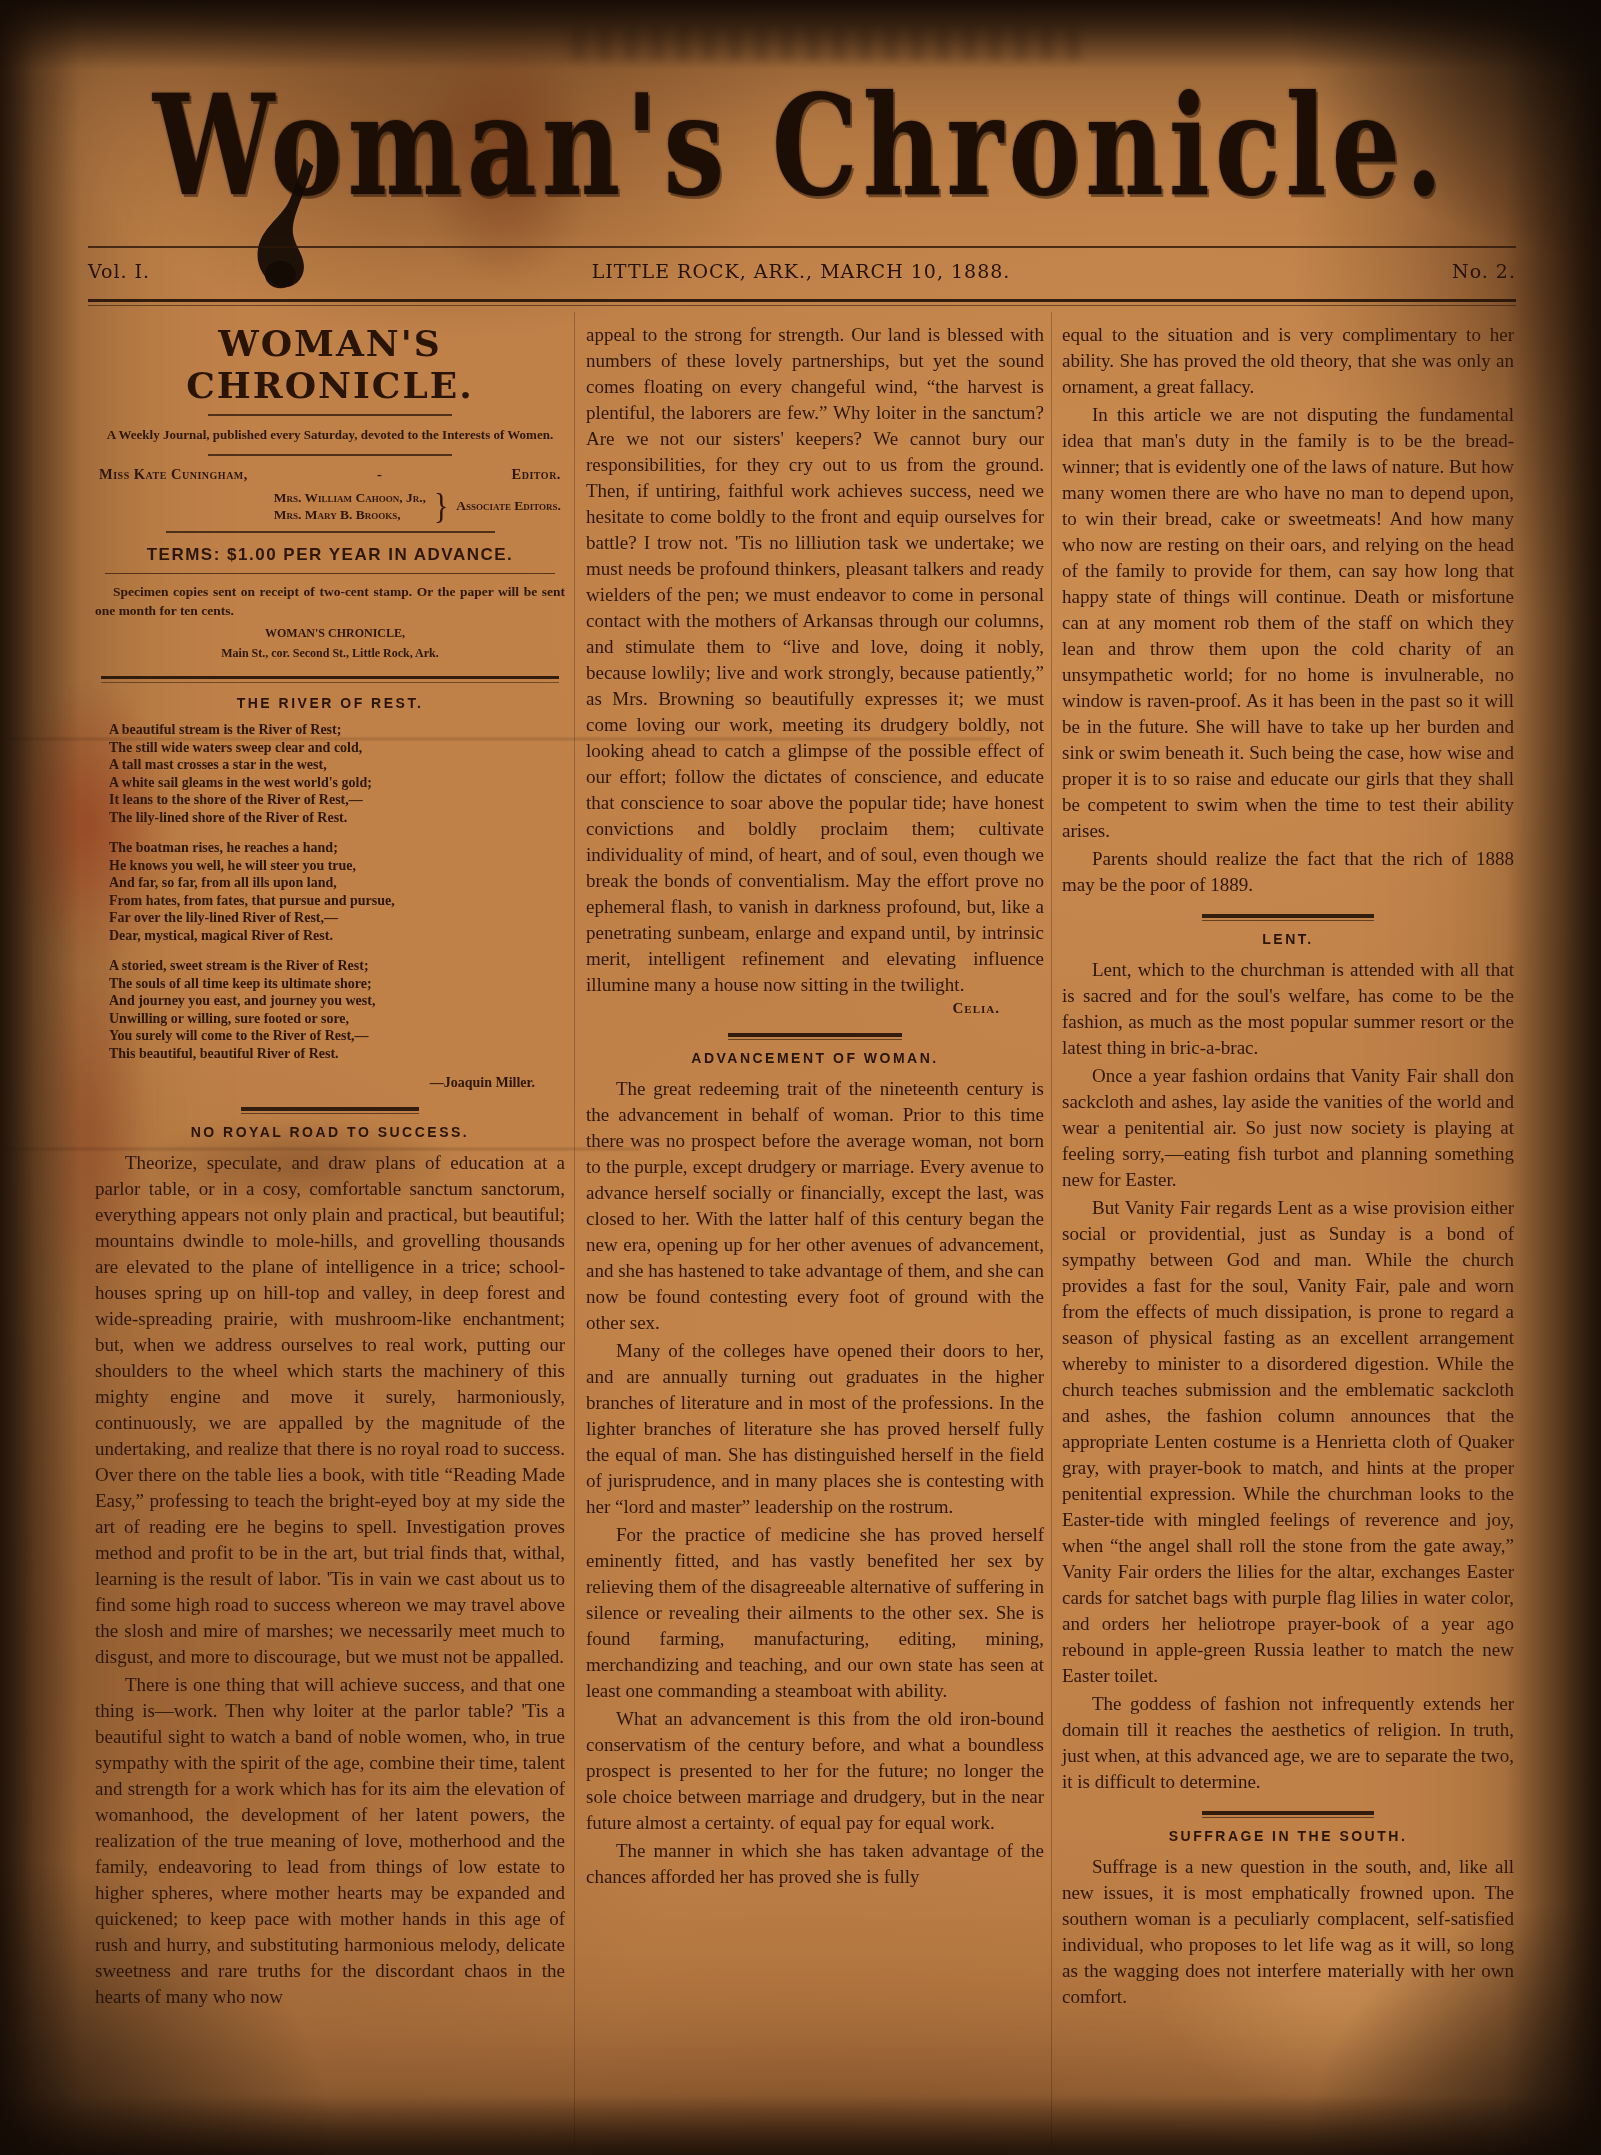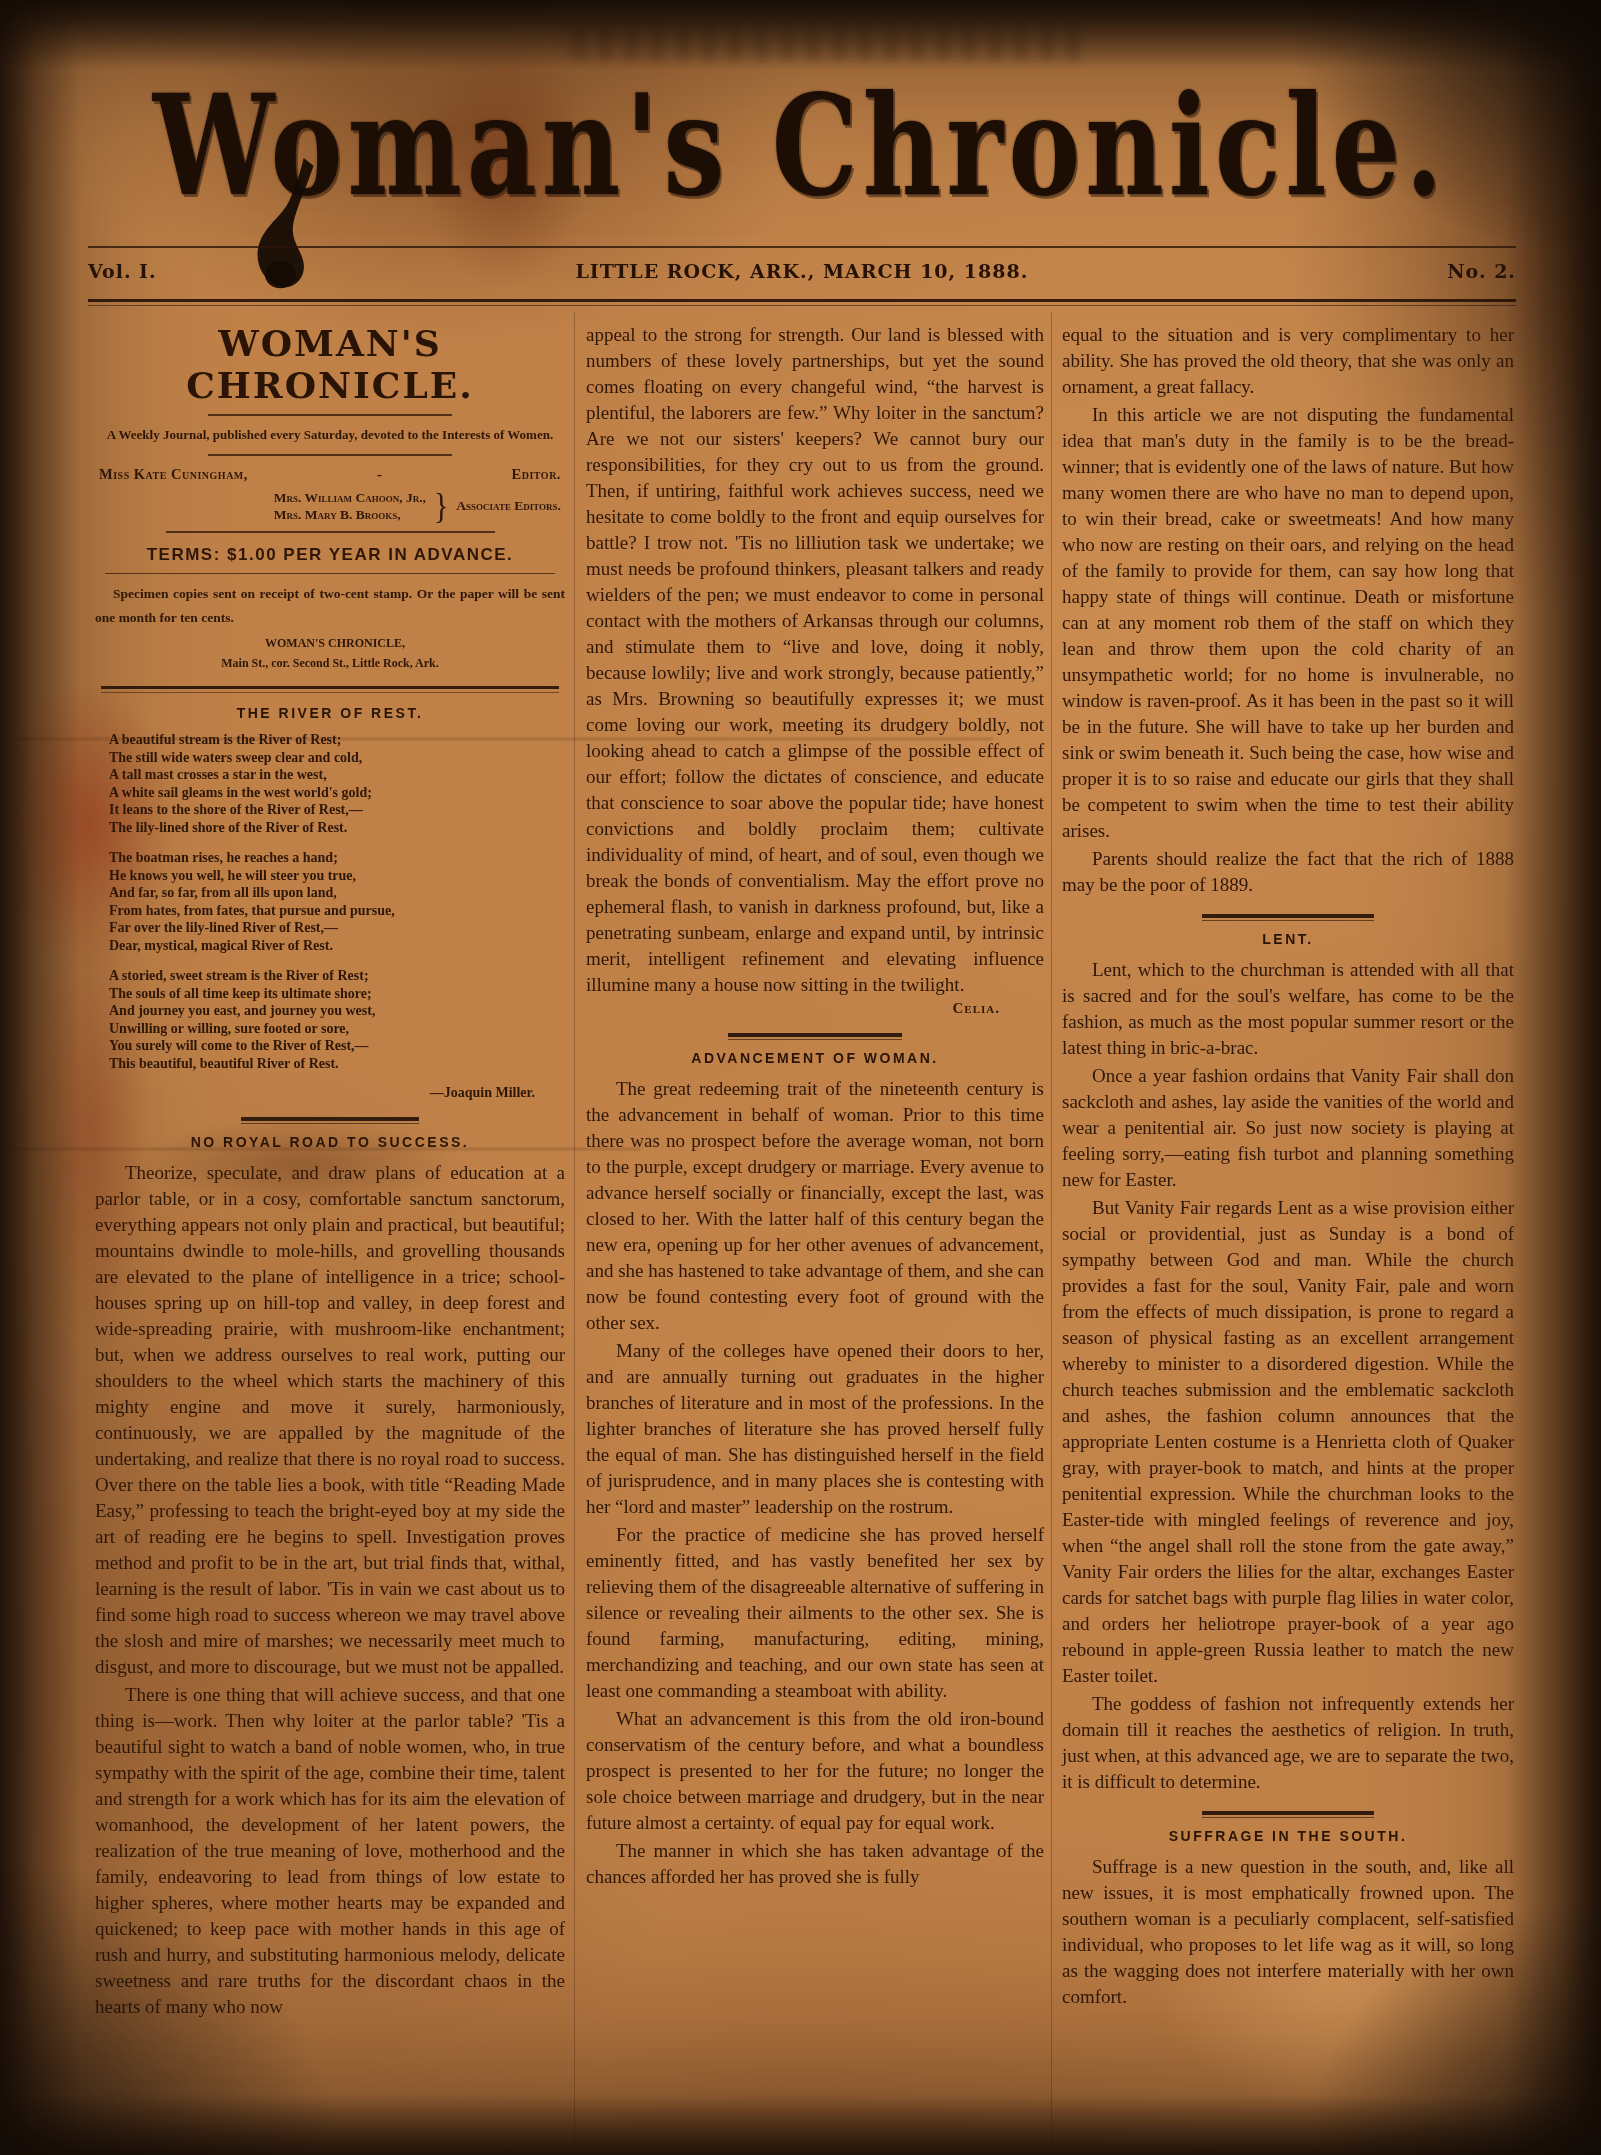--- a/index.html
+++ b/index.html
@@ -34,39 +34,39 @@
   .stain-mid-left{left:150px;top:1120px;width:300px;height:90px;background:radial-gradient(ellipse, rgba(90,48,22,0.4), rgba(90,48,22,0) 75%);filter:blur(4px);}
   .worn-light{left:1150px;top:1850px;width:360px;height:260px;background:radial-gradient(ellipse, rgba(236,178,112,0.35), rgba(236,178,112,0) 70%);filter:blur(6px);}
   .crease{position:absolute;left:0;width:62%;height:2px;background:rgba(70,34,14,0.28);filter:blur(1px);pointer-events:none;}
   .ghost-smudge{position:absolute;left:560px;top:26px;width:520px;height:34px;background:repeating-linear-gradient(90deg, rgba(40,22,10,0.4) 0 14px, rgba(40,22,10,0.06) 14px 26px);filter:blur(5px);opacity:.6;transform:rotate(180deg);pointer-events:none;}
   
   .masthead{position:absolute;left:0;top:72px;width:100%;text-align:center;
     font-family:"DejaVu Serif", serif;font-weight:700;font-size:108px;letter-spacing:5px;
     transform:scaleY(1.28);transform-origin:50% 20%;
     color:#1c0e05;text-shadow:2px 2px 0 rgba(28,14,5,0.45), 0 0 2px rgba(28,14,5,0.6);}
   .dateline{position:absolute;left:88px;top:246px;width:1428px;border-top:2px solid rgba(44,22,9,0.8);padding-top:12px;
-    font-family:"DejaVu Serif", serif;font-weight:700;font-size:19px;letter-spacing:1px;color:#27130699;}
+    font-family:"DejaVu Serif", serif;font-weight:400;font-size:19px;letter-spacing:1px;color:#27130699;}
   .dateline .row{display:flex;justify-content:space-between;align-items:baseline;color:#271306;}
   .heavy-rule{position:absolute;left:88px;top:299px;width:1428px;height:3px;border-top:3px solid rgba(36,18,7,0.9);border-bottom:1px solid rgba(36,18,7,0.55);}
   
   .vrule{position:absolute;top:312px;bottom:8px;width:1px;background:rgba(54,27,11,0.3);}
   .col{position:absolute;top:322px;text-align:justify;}
   #col1{left:95px;width:470px;}
   #col2{left:586px;width:458px;}
   #col3{left:1062px;width:452px;}
   .paper-name{font-family:"DejaVu Serif", serif;font-weight:700;font-size:36px;letter-spacing:2px;text-align:center;margin:0 0 8px 0;color:#2a1406;}
   .hdr-rule{width:52%;margin:8px auto;border-top:2px solid rgba(44,22,9,0.75);}
   .tagline{font-weight:700;font-size:13px;line-height:22px;text-align:center;margin:6px 0;}
   .ed-row{display:flex;justify-content:space-between;align-items:baseline;font-weight:700;font-size:14.5px;font-variant:small-caps;letter-spacing:.5px;margin:10px 4px 0 4px;}
   .assoc-row{display:flex;justify-content:flex-end;align-items:center;gap:8px;font-weight:700;font-size:13.5px;font-variant:small-caps;margin:6px 4px 0 4px;}
   .assoc-names{text-align:left;line-height:17px;}
   .brace{font-size:30px;font-weight:400;transform:scaleY(1.2);}
   .terms{font-family:"Liberation Sans", sans-serif;font-weight:700;font-size:17px;letter-spacing:1.5px;text-align:center;margin:12px 0 4px 0;}
   .rule-thin{border-top:1.5px solid rgba(44,22,9,0.7);margin:8px 10px;}
-  .fine{font-weight:700;font-size:13.5px;line-height:24px;margin:4px 0;text-align:justify;}
+  .fine{font-weight:700;font-size:13.5px;line-height:19px;margin:4px 0;text-align:justify;}
   .fine.indent{text-indent:18px;}
   .addr{font-weight:700;font-size:12px;line-height:18px;text-align:center;margin:2px 0;}
   .addr-1{padding-left:170px;text-align:left;}
   .col-heavy-rule{height:3px;border-top:3px solid rgba(36,18,7,0.9);border-bottom:1px solid rgba(36,18,7,0.5);margin:14px 6px 12px 6px;}
   .headline{font-family:"Liberation Sans", sans-serif;font-weight:700;font-size:14px;letter-spacing:2.5px;text-align:center;margin:10px 0 10px 0;color:#2a1406;}
   .sec-rule{width:38%;margin:16px auto 10px auto;border-top:4px solid rgba(36,18,7,0.9);border-bottom:1px solid rgba(36,18,7,0.6);height:2px;}
   .stanza{font-weight:700;font-size:14px;line-height:17.5px;white-space:pre-line;text-align:left;margin:0 0 13px 14px;}
   .byline{font-weight:700;font-size:14px;text-align:right;margin:2px 30px 6px 0;}
   .body-p{font-size:19px;line-height:26px;margin:0 0 2px 0;text-indent:30px;}
   .body-p.noindent{text-indent:0;}

